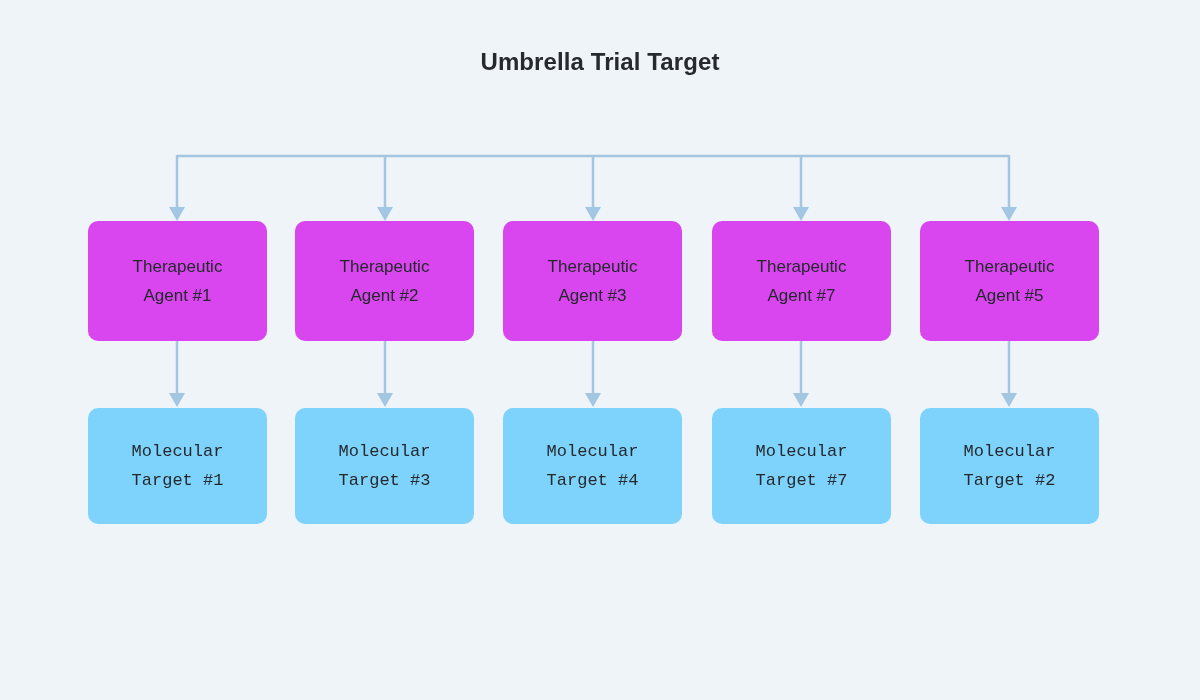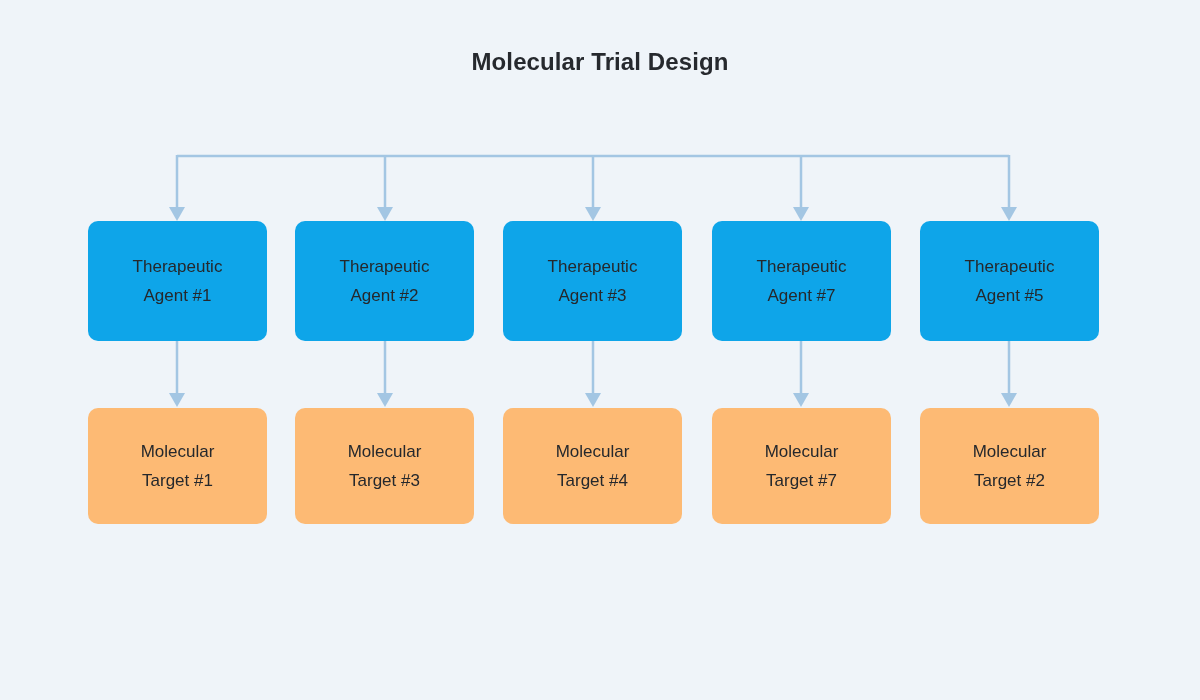--- a/index.html
+++ b/index.html
@@ -56,37 +56,38 @@
     align-items: center;
     justify-content: center;
     text-align: center;
     font-size: 17px;
     line-height: 29px;
     color: #25282c;
     white-space: nowrap;
   }
 
   .node-agent {
-    background: #0ea5e9;
+    background: #d946ef;
   }
 
   .node-target {
-    background: #fdba74;
+    background: #7dd3fc;
+    font-family: Liberation Mono, monospace;
   }
 
   .node-line {
     display: block;
   }
 </style>
 </head>
 <body>
 
 <div id="diagram-root">
 
-  <div id="page-title">Molecular Trial Design</div>
+  <div id="page-title">Umbrella Trial Target</div>
 
   <svg id="connector-layer" width="1200" height="700" viewBox="0 0 1200 700" xmlns="http://www.w3.org/2000/svg">
 
     <line x1="177" y1="156" x2="1009" y2="156" stroke="#a3c6e3" stroke-width="2.5"></line>
 
     <line x1="177" y1="155" x2="177" y2="208" stroke="#a3c6e3" stroke-width="2.5"></line>
     <polygon points="169,207 185,207 177,221" fill="#a3c6e3"></polygon>
 
     <line x1="385" y1="155" x2="385" y2="208" stroke="#a3c6e3" stroke-width="2.5"></line>
     <polygon points="377,207 393,207 385,221" fill="#a3c6e3"></polygon>

